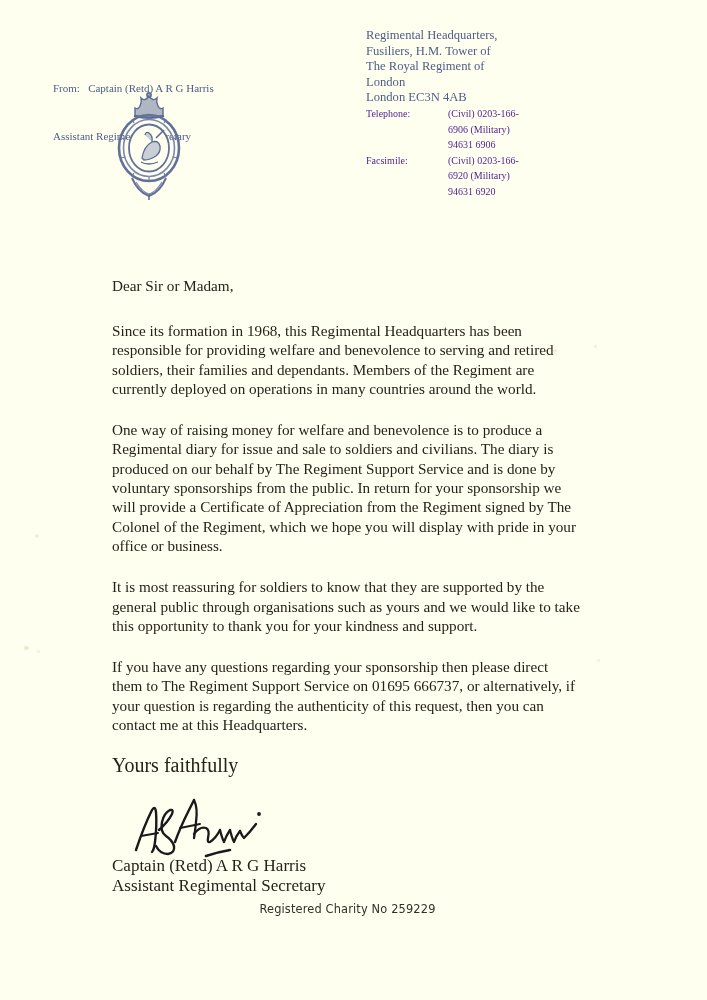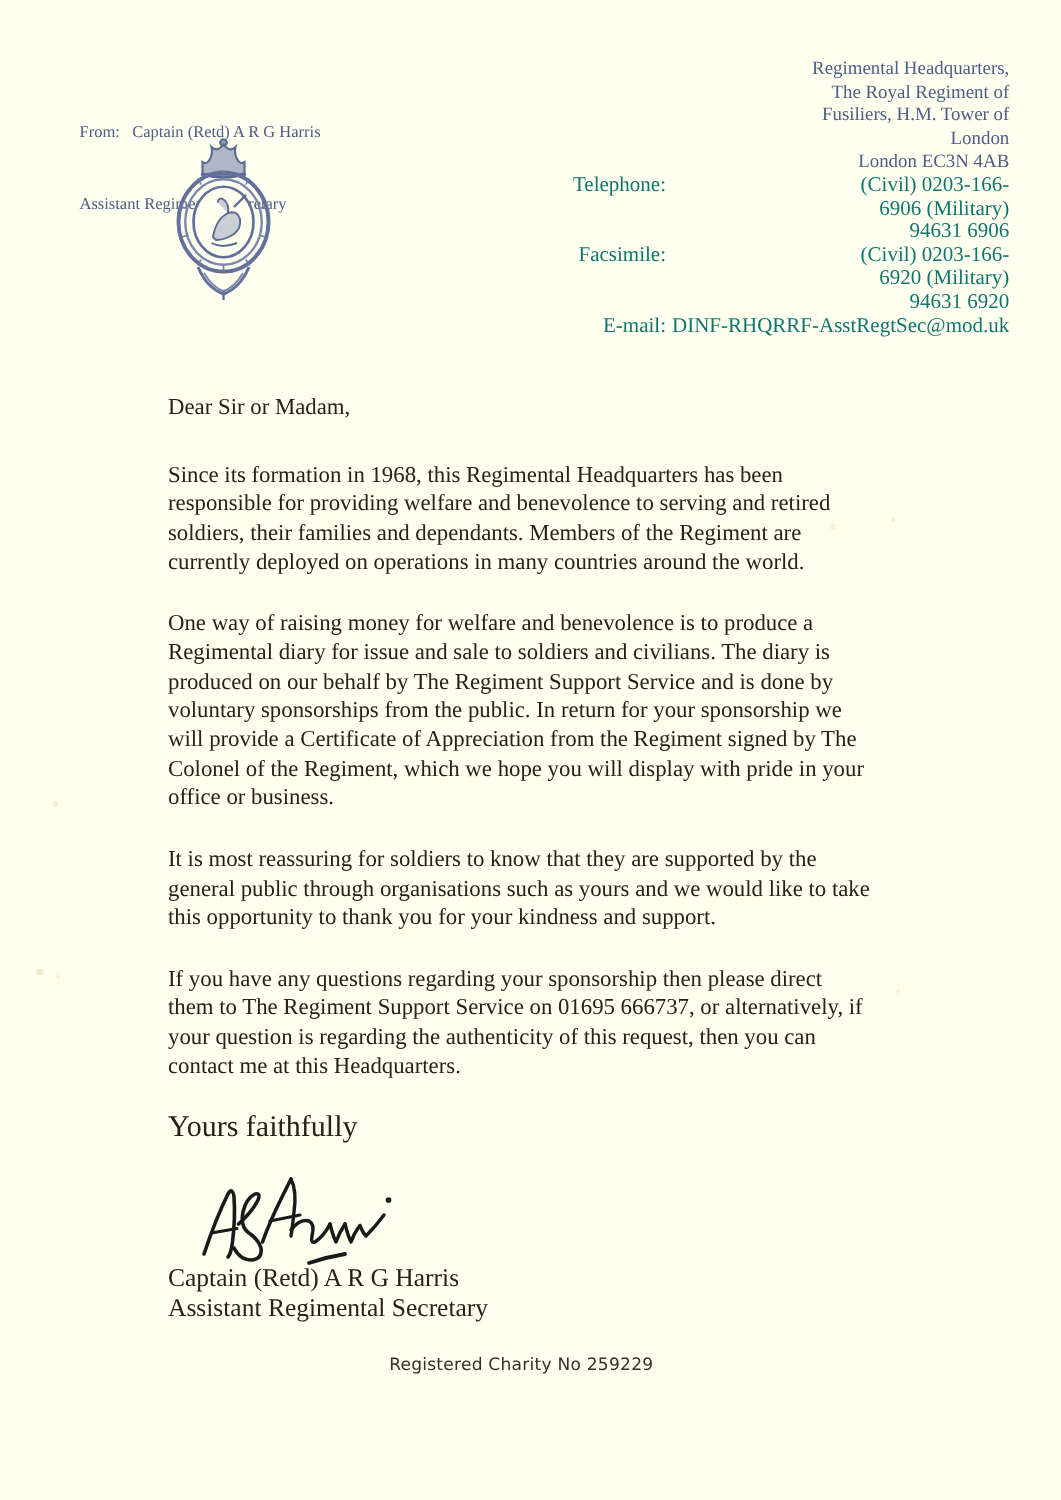--- a/index.html
+++ b/index.html
@@ -49,47 +49,46 @@
     left: 108px;
     top: 86px;
     width: 82px;
     height: 116px;
   }
   .crest svg { display: block; width: 100%; height: 100%; }
 
   .address-block {
     position: absolute;
     left: 366px;
-    top: 38px;
+    top: 28px;
     color: #4d5d85;
     font-size: 12.6px;
     line-height: 15.6px;
-    text-align: right;
   }
   .address-block .addr-line { white-space: pre; }
 
   .contact-table {
     margin-top: 0px;
     border-collapse: collapse;
   }
   .contact-table td {
-    color: #0f766e;
-    font-size: 14px;
+    color: #4c1d95;
+    font-size: 10px;
     line-height: 15.6px;
     vertical-align: top;
     padding: 0;
     white-space: pre;
   }
   .contact-table td.ct-label { width: 78px; padding-right: 4px; }
 
   
   .body-area {
     position: absolute;
     left: 112px;
-    top: 262px;
+    top: 276px;
     width: 470px;
     color: #262119;
   }
   .salutation {
     font-size: 15.2px;
     line-height: 19px;
     margin: 0 0 26px 0;
   }
   .para {
     font-size: 15.2px;
@@ -185,42 +184,38 @@
 
         <path d="M24 92 Q30 106 41 110 Q52 106 58 92" stroke="#63719a" stroke-width="2" fill="none"></path>
         <path d="M28 96 Q34 106 41 108 Q48 106 54 96" stroke="#7c88ab" stroke-width="1.3" fill="none"></path>
         <path d="M41 108 L41 114" stroke="#63719a" stroke-width="1.6"></path>
       </g>
     </svg>
   </div>
 
   <div class="address-block">
     <div class="addr-line">Regimental Headquarters,</div>
+    <div class="addr-line">Fusiliers, H.M. Tower of</div>
     <div class="addr-line">The Royal Regiment of</div>
-    <div class="addr-line">Fusiliers, H.M. Tower of</div>
     <div class="addr-line">London</div>
     <div class="addr-line">London EC3N 4AB</div>
 
     <table class="contact-table">
       <tbody>
         <tr>
           <td class="ct-label">Telephone:</td>
           <td class="ct-value">(Civil) 0203-166-
 6906 (Military)
 94631 6906</td>
         </tr>
         <tr>
           <td class="ct-label">Facsimile:</td>
           <td class="ct-value">(Civil) 0203-166-
 6920 (Military)
 94631 6920</td>
-        </tr>
-        <tr>
-          <td class="ct-label">E-mail:</td>
-          <td class="ct-value">DINF-RHQRRF-AsstRegtSec@mod.uk</td>
         </tr>
       </tbody>
     </table>
   </div>
 
   <div class="body-area">
     <p class="salutation">Dear Sir or Madam,</p>
     <p class="para">Since its formation in 1968, this Regimental Headquarters has been responsible for providing welfare and benevolence to serving and retired soldiers, their families and dependants. Members of the Regiment are currently deployed on operations in many countries around the world.</p>
     <p class="para">One way of raising money for welfare and benevolence is to produce a Regimental diary for issue and sale to soldiers and civilians. The diary is produced on our behalf by The Regiment Support Service and is done by voluntary sponsorships from the public. In return for your sponsorship we will provide a Certificate of Appreciation from the Regiment signed by The Colonel of the Regiment, which we hope you will display with pride in your office or business.</p>
     <p class="para">It is most reassuring for soldiers to know that they are supported by the general public through organisations such as yours and we would like to take this opportunity to thank you for your kindness and support.</p>

